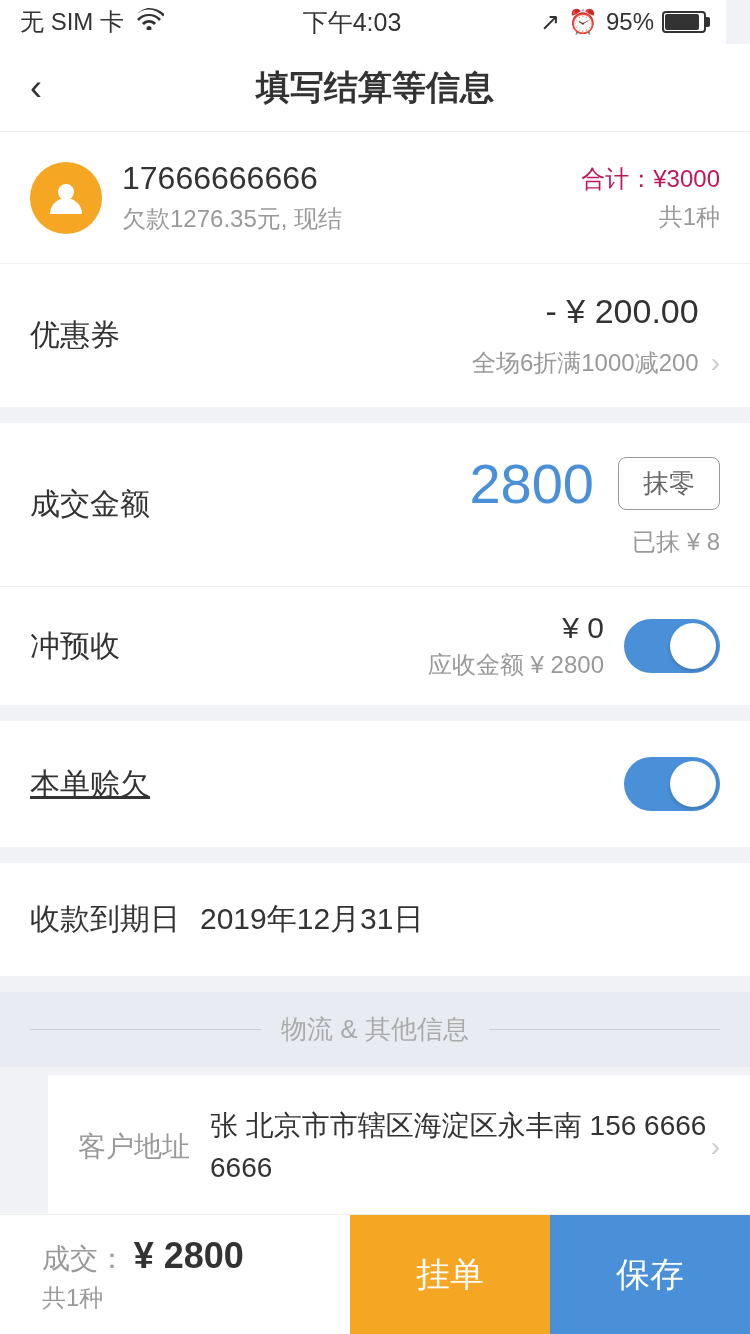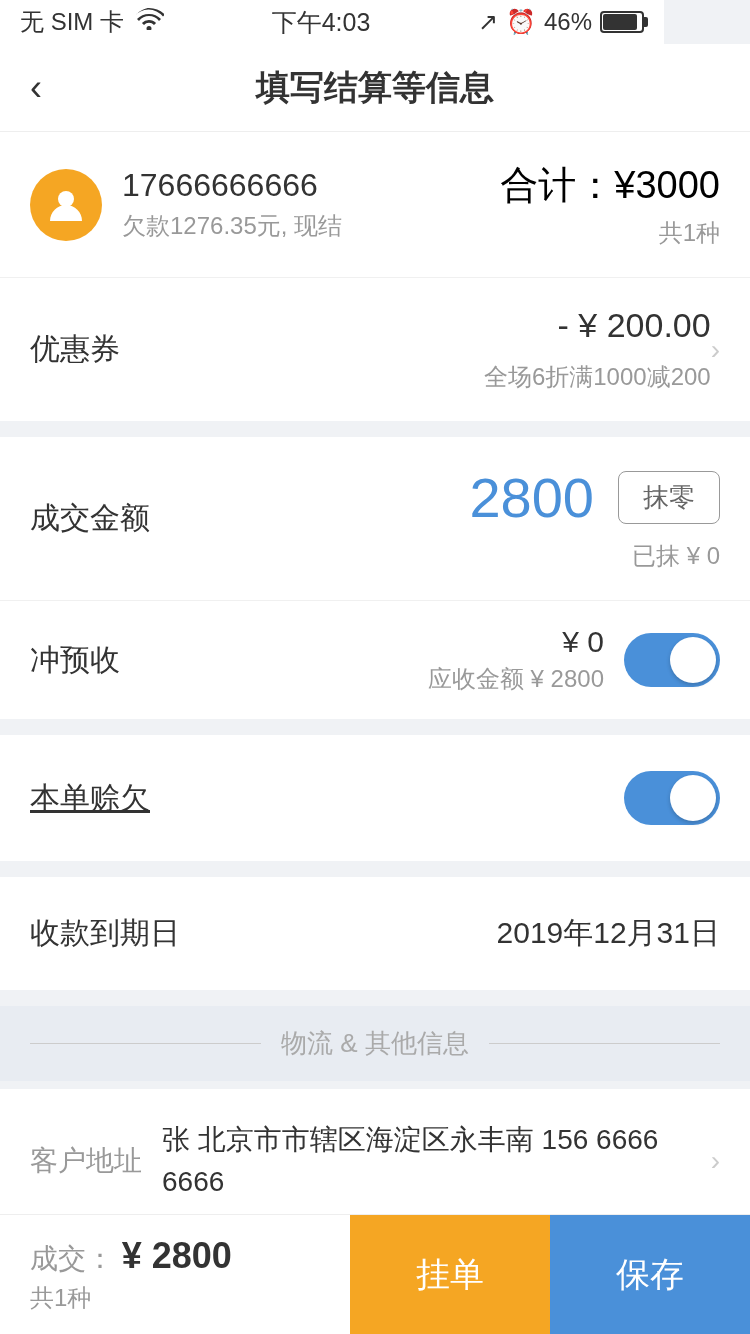--- a/index.html
+++ b/index.html
@@ -9,21 +9,21 @@
       min-height: 1334px;
       background: #f0f2f5;
       font-family: -apple-system, 'PingFang SC', 'Helvetica Neue', sans-serif;
       font-size: 28px;
       color: #333;
       position: relative;
     }
 
     
     .status-bar {
-      width: 664px;
+      width: 726px;
       height: 44px;
       background: #fff;
       display: flex;
       align-items: center;
       justify-content: space-between;
       padding: 0 20px;
       font-size: 24px;
       color: #333;
     }
     .status-left { display: flex; align-items: center; gap: 10px; }
@@ -105,33 +105,33 @@
       width: 72px; height: 72px;
       border-radius: 50%;
       background: #f5a623;
       display: flex; align-items: center; justify-content: center;
       font-size: 32px; color: #fff;
     }
     .customer-info {}
     .customer-phone { font-size: 32px; font-weight: 500; color: #333; }
     .customer-sub { font-size: 24px; color: #999; margin-top: 6px; }
     .customer-right { text-align: right; }
-    .total-amount { font-size: 38px; font-weight: 500; color: #000000; }
+    .total-amount { font-size: 24px; font-weight: 500; color: #be185d; }
     .total-count { font-size: 24px; color: #999; margin-top: 6px; }
 
     
     .coupon-row {
       padding: 28px 30px;
       display: flex;
       align-items: center;
       justify-content: space-between;
       border-top: 1px solid #f0f0f0;
     }
     .coupon-label { font-size: 30px; color: #333; }
-    .coupon-right { display: flex; align-items: center; }
+    .coupon-right { display: flex; align-items: flex-end; gap: 12px; }
     .coupon-discount { font-size: 34px; color: #333; font-weight: 500; }
     .coupon-desc { font-size: 24px; color: #999; margin-top: 16px; text-align: right; }
     .coupon-right-wrapper { text-align: right; }
     .chevron { font-size: 28px; color: #ccc; }
 
     
     .amount-section {
       background: #fff;
       margin-bottom: 16px;
     }
@@ -200,21 +200,20 @@
     .credit-label { font-size: 30px; color: #333; }
 
     
     .due-row {
       background: #fff;
       margin-bottom: 16px;
       padding: 36px 30px;
       display: flex;
       align-items: center;
       gap: 20px;
-      justify-content: space-between;
     }
     .due-label { font-size: 30px; color: #333; }
     .due-value { font-size: 30px; color: #333; }
 
     
     .section-divider {
       background: #e8ecf2;
       padding: 20px 30px;
       display: flex;
       align-items: center;
@@ -233,40 +232,41 @@
     }
 
     
     .address-row {
       background: #fff;
       padding: 30px;
       display: flex;
       align-items: center;
       justify-content: space-between;
       margin-top: 0;
+      margin-left: 48px;
     }
     .address-label { font-size: 28px; color: #999; flex-shrink: 0; margin-right: 20px; }
     .address-content { font-size: 28px; color: #333; flex: 1; line-height: 1.5; }
     .address-chevron { font-size: 28px; color: #ccc; flex-shrink: 0; }
 
     
     .bottom-bar {
       position: fixed;
       bottom: 0;
       left: 0;
       width: 750px;
       height: 120px;
       background: #fff;
       display: flex;
       align-items: center;
       border-top: 1px solid #eee;
     }
     .bottom-summary {
       flex: 1;
-      padding: 0 30px;
+      padding: 0 42px;
     }
     .bottom-summary-main {
       font-size: 28px;
       color: #333;
     }
     .bottom-summary-main span.label { color: #999; }
     .bottom-summary-main span.value { font-size: 36px; font-weight: 600; color: #333; }
     .bottom-summary-sub { font-size: 24px; color: #999; margin-top: 4px; }
 
     .btn-pending {
@@ -295,21 +295,21 @@
     <span>
       <svg width="30" height="22" viewBox="0 0 30 22">
           <path d="M15 18a2.5 2.5 0 110 5 2.5 2.5 0 010-5zm0-6c2.8 0 5.3 1.1 7.1 3l-2.1 2.1a6.5 6.5 0 00-10 0L7.9 15A9.5 9.5 0 0115 12zm0-6c4.7 0 8.9 1.9 12 5L25 13a12.5 12.5 0 00-20 0L3 11c3.1-3.1 7.3-5 12-5zM15 0c6.3 0 11.9 2.5 16 6.6L29 8.6A18.5 18.5 0 000 8.6L2 6.6C6.1 2.5 11.7 0 15 0z" fill="#333"></path>
         </svg>
     </span>
   </div>
   <div class="status-center">下午4:03</div>
   <div class="status-right">
     <span>↗</span>
     <span>⏰</span>
-    <span>46%</span>
+    <span>95%</span>
     <span class="battery-icon">
         <span class="battery-fill"></span>
       </span>
   </div>
 </div>
 
 <div class="header">
   <span class="header-back">‹</span>
   <span class="header-title">填写结算等信息</span>
 </div>
@@ -349,21 +349,21 @@
   </div>
 
   <div class="amount-section">
     <div class="amount-row">
       <span class="amount-label">成交金额</span>
       <div style="display:flex;flex-direction:column;align-items:flex-end;gap:6px;">
         <div class="amount-value-wrapper">
           <span class="amount-value">2800</span>
           <button class="round-btn">抹零</button>
         </div>
-        <div class="amount-sub">已抹  ¥ 0</div>
+        <div class="amount-sub">已抹  ¥ 8</div>
       </div>
     </div>
 
     <div class="prepay-row">
       <span class="prepay-label">冲预收</span>
       <div class="prepay-right">
         <div class="prepay-amount-wrapper">
           <div class="prepay-amount">¥ 0</div>
           <div class="prepay-sub">应收金额 ¥ 2800</div>
         </div>

